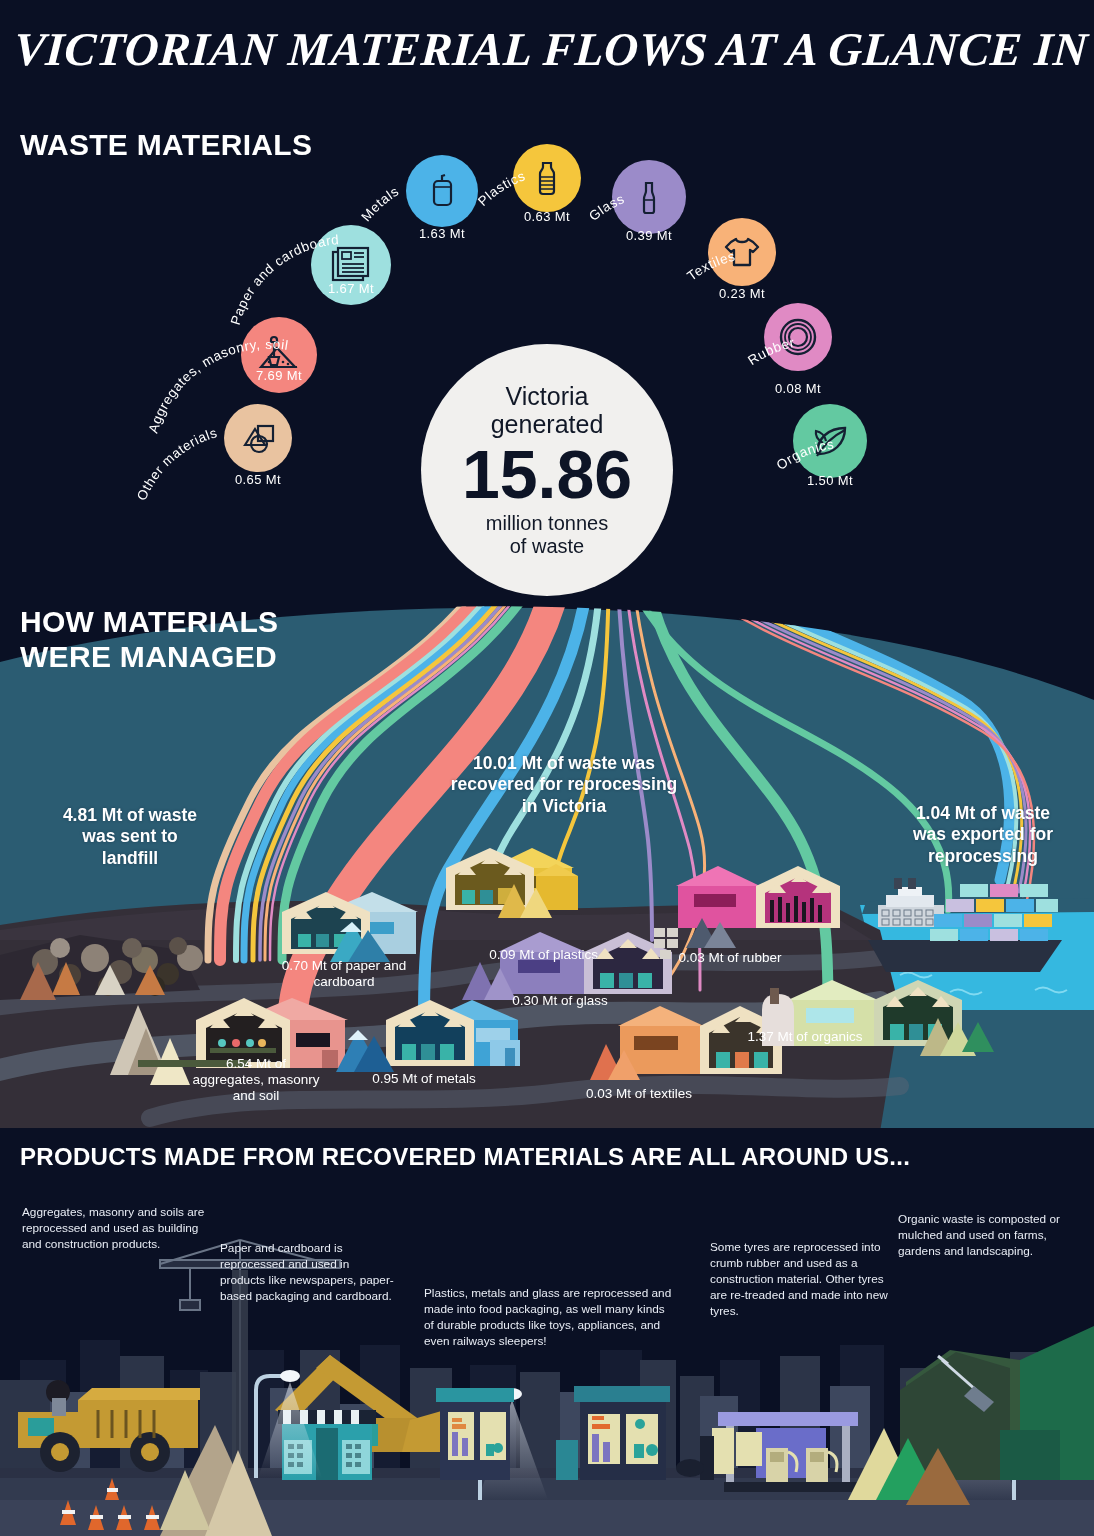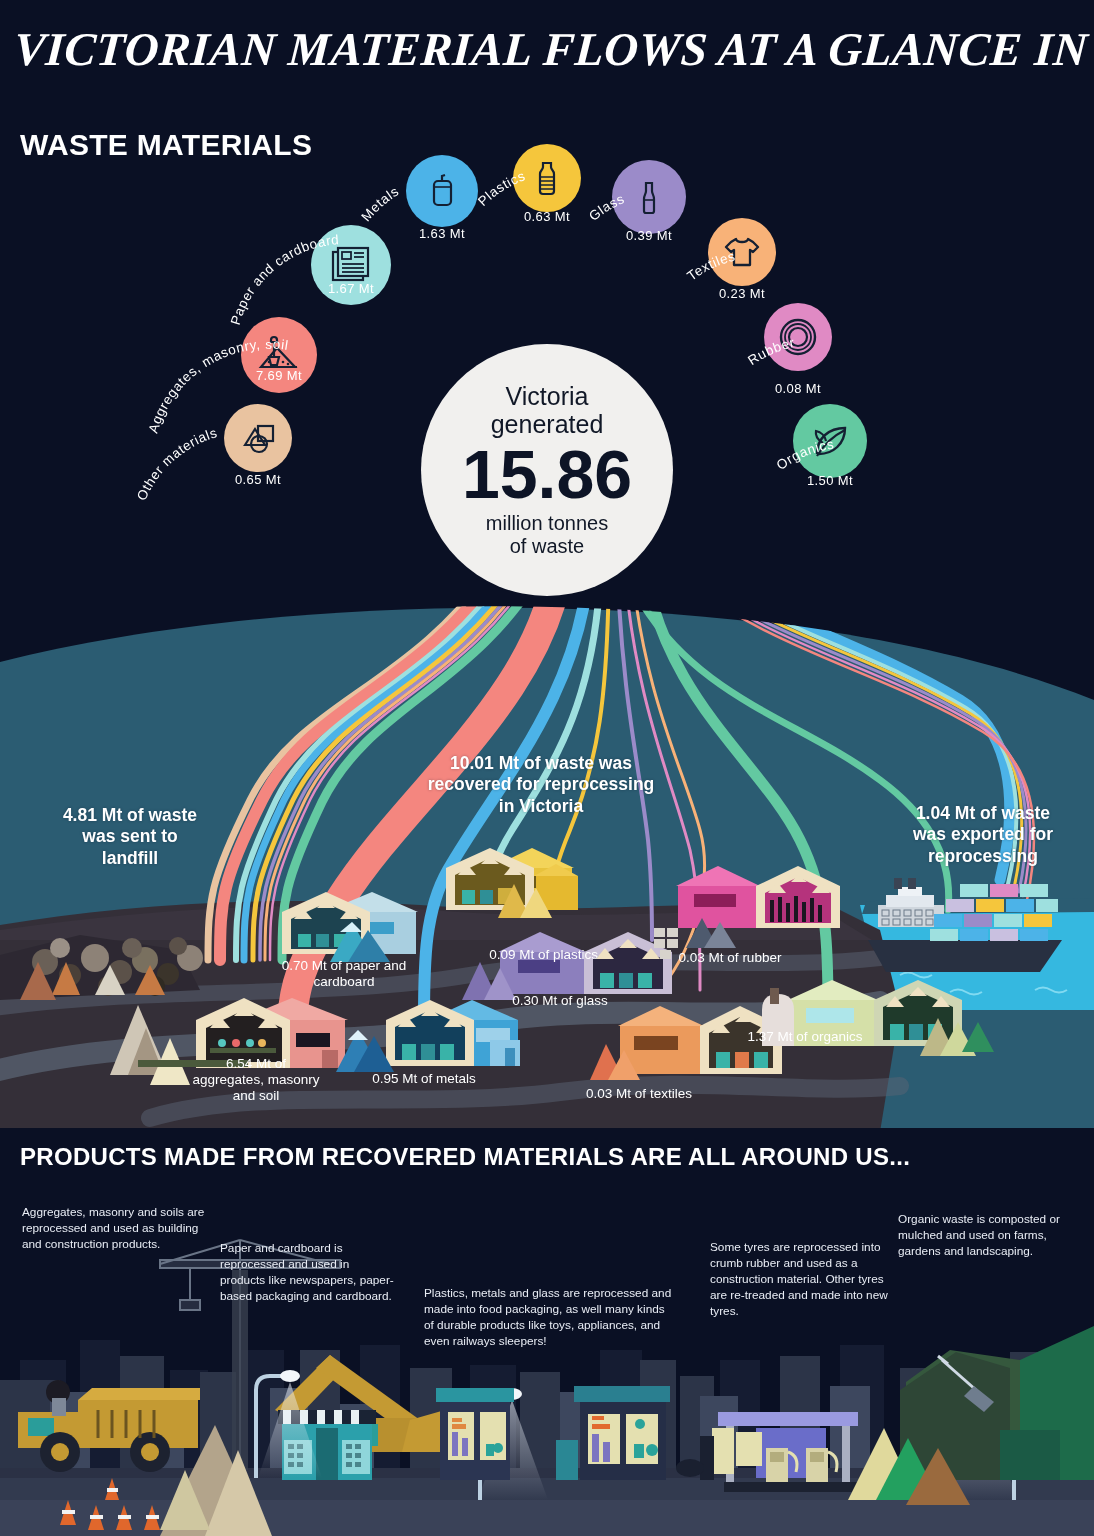--- a/index.html
+++ b/index.html
@@ -618,20 +618,24 @@
         <line x1="942" y1="1360" x2="976" y2="1390"></line>
         <line x1="938" y1="1356" x2="948" y2="1364"></line>
       </g>
       <polygon points="974,1386 994,1402 984,1412 964,1396" fill="#6f7d8e"></polygon>
     </g>
   </svg>
 
   <div class="hero-title">VICTORIAN MATERIAL FLOWS AT A GLANCE IN 2019-20</div>
 
   <div class="sec-head" id="head-waste">WASTE MATERIALS</div>
+  <div class="sec-head" id="head-managed">
+    <div>HOW MATERIALS</div>
+    <div>WERE MANAGED</div>
+  </div>
   <div class="sec-head" id="head-products">PRODUCTS MADE FROM RECOVERED MATERIALS ARE ALL AROUND US...</div>
 
   <div id="center-circle">
     <div class="c1">Victoria</div>
     <div class="c1">generated</div>
     <div class="cnum">15.86</div>
     <div class="c2">million tonnes</div>
     <div class="c2">of waste</div>
   </div>
 
@@ -784,21 +788,21 @@
     </svg>
     <div class="mt" style="left:183px;top:472px;">0.65 Mt</div>
   </div>
 
   <div class="flowtxt" style="left:20px;top:805px;width:220px;">
     <div>4.81 Mt of waste</div>
     <div>was sent to</div>
     <div>landfill</div>
   </div>
 
-  <div class="flowtxt" style="left:386px;top:753px;width:310px;">
+  <div class="flowtxt" style="left:409px;top:753px;width:310px;">
     <div>10.01 Mt of waste was</div>
     <div>recovered for reprocessing</div>
     <div>in Victoria</div>
   </div>
 
   <div class="flowtxt" style="left:878px;top:803px;width:210px;">
     <div>1.04 Mt of waste</div>
     <div>was exported for</div>
     <div>reprocessing</div>
   </div>

